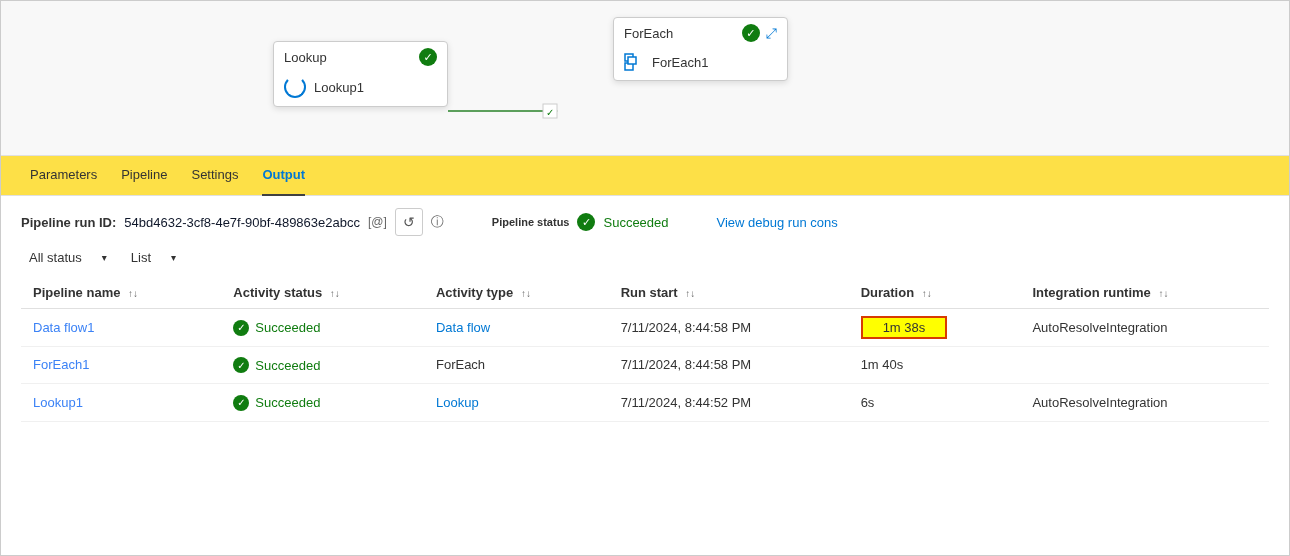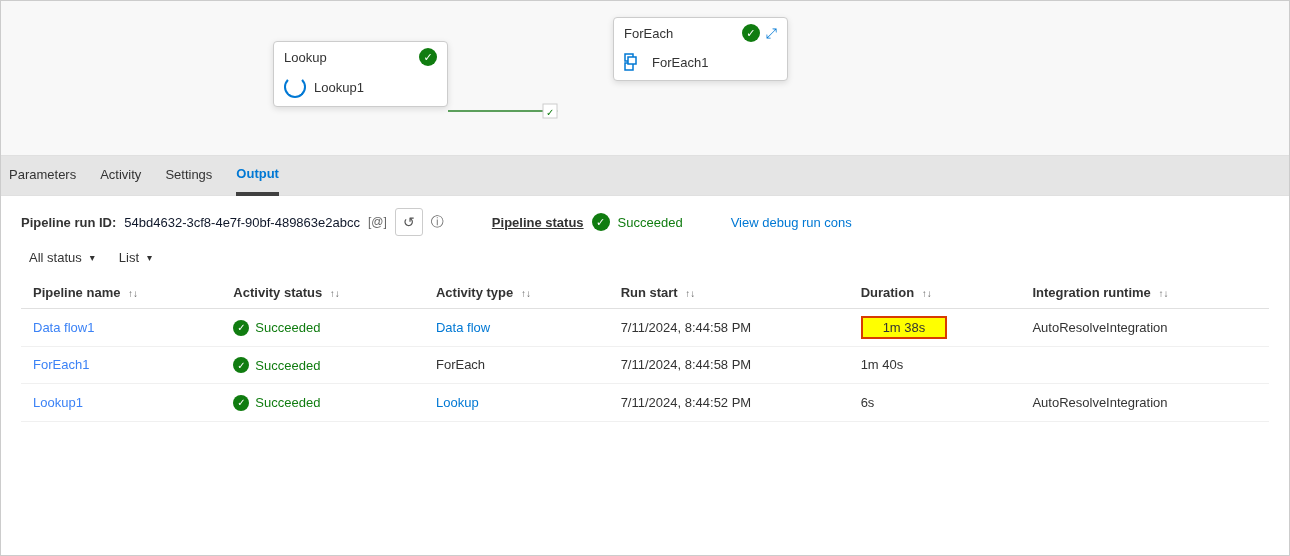--- a/index.html
+++ b/index.html
@@ -75,39 +75,39 @@
       height: 22px;
       border: 2px solid #0078d4;
       border-top-color: transparent;
       border-radius: 50%;
     }
 
     
     .tabs-area {
       display: flex;
       align-items: center;
-      padding: 0 8px;
+      padding: 0 29px;
       border-bottom: 1px solid #e0e0e0;
-      background: #e5e5e5;
+      background: #fde047;
       height: 40px;
       gap: 24px;
     }
     .tab {
       padding: 8px 0;
       cursor: pointer;
       font-size: 13px;
       color: #333;
       border-bottom: 2px solid transparent;
       height: 40px;
       display: flex;
       align-items: center;
     }
     .tab.active {
       color: #0078d4;
-      border-bottom: 4px solid #404040;
+      border-bottom: 2px solid #404040;
       font-weight: 600;
     }
 
     
     .output-area {
       padding: 12px 20px 0;
       background: #fff;
     }
 
     
@@ -142,22 +142,21 @@
       color: #555;
     }
     .pipeline-status-section {
       display: flex;
       align-items: center;
       gap: 8px;
       margin-left: 40px;
     }
     .status-label {
       font-weight: 600;
-      font-size: 13px;
-      text-decoration: underline;
+      font-size: 11px;
     }
     .succeeded-text {
       color: #107c10;
       font-size: 13px;
       font-weight: 500;
     }
     .view-debug-link {
       color: #0078d4;
       text-decoration: none;
       margin-left: 40px;
@@ -173,21 +172,21 @@
       margin-bottom: 8px;
     }
     .filters-left {
       display: flex;
       align-items: center;
       gap: 8px;
     }
     .dropdown-btn {
       display: flex;
       align-items: center;
-      gap: 8px;
+      gap: 20px;
       padding: 4px 8px;
       border: none;
       background: none;
       cursor: pointer;
       font-size: 13px;
       color: #333;
     }
     .chevron { font-size: 10px; }
     .filters-right {
       display: flex;
@@ -311,21 +310,21 @@
     <rect x="95" y="8" width="14" height="14" fill="#fff" stroke="#ccc" stroke-width="1"></rect>
     <text x="98" y="20" font-size="10" fill="#107c10">✓</text>
   </svg>
 </div>
 
 <div class="tabs-area">
   <div class="tab">
     <span>Parameters</span>
   </div>
   <div class="tab">
-    <span>Activity</span>
+    <span>Pipeline</span>
   </div>
   <div class="tab">
     <span>Settings</span>
   </div>
   <div class="tab active">
     <span>Output</span>
   </div>
 </div>
 
 <div class="output-area">

